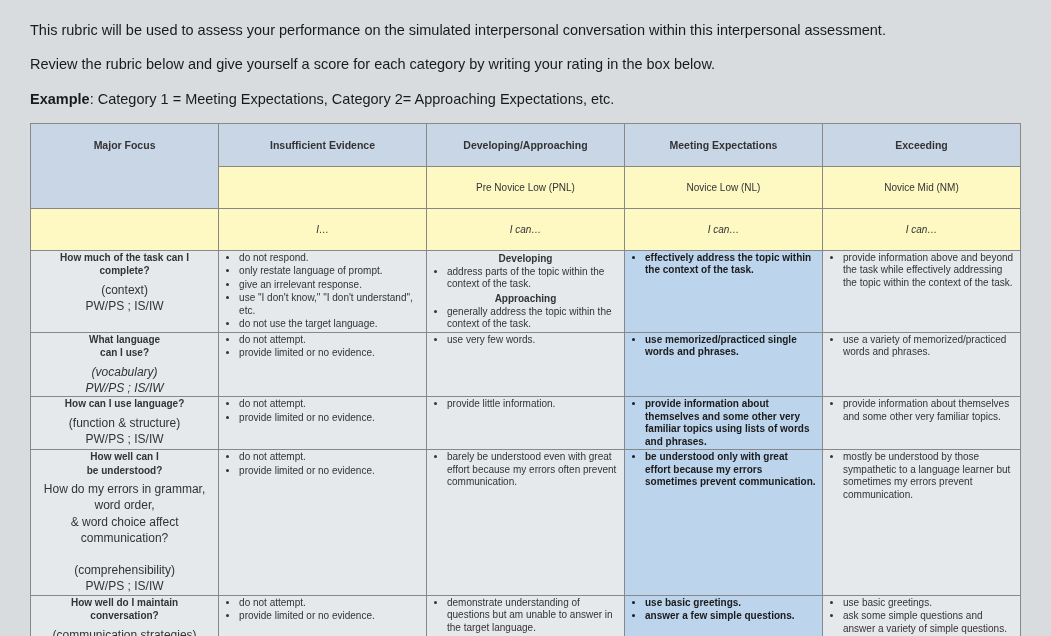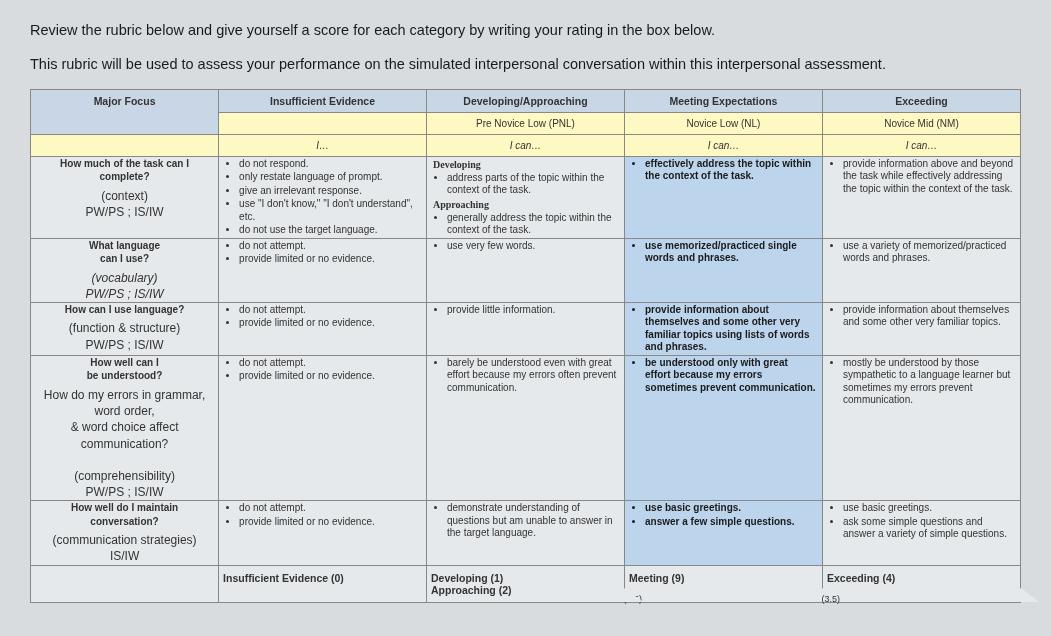--- a/index.html
+++ b/index.html
@@ -32,21 +32,21 @@
   table.rubric th, table.rubric td {
     border: 1px solid #888;
     padding: 0 6px;
     vertical-align: top;
   }
   table.rubric thead th {
     background: #c9d6e6;
     text-align: center;
     font-weight: bold;
     font-size: 10.5px;
-    padding: 5px 4px;
+    padding: 15px 4px;
   }
   table.rubric thead tr.sub th {
     background: #fef9c3;
     font-weight: normal;
     font-size: 10px;
   }
   col.c0 { width: 19%; }
   col.c1 { width: 21%; }
   col.c2 { width: 20%; }
   col.c3 { width: 20%; }
@@ -61,23 +61,23 @@
   td.focus .aux { display:block; margin-top:4px; font-size:12px; }
   td.cell ul {
     margin: 0;
     padding-left: 14px;
   }
   td.cell li {
     margin: 1px 0;
     line-height: 1.25;
   }
   td.cell .dev-head {
+    text-align: center;
     font-weight: bold;
     margin: 2px 0 2px 0;
-    font-family: Liberation Serif, serif;
   }
   td.meeting {
     background: #bcd4ec;
     color: #1b1b1b;
     font-weight: bold;
   }
   td.meeting ul li { font-weight: bold; }
   tr.irow th {
     text-align:center;
     font-size:10px;
@@ -106,22 +106,23 @@
     bottom:-2px;
     right:-18px;
     font-size:9px;
     font-weight:normal;
   }
 </style>
 </head>
 <body>
 
 <div class="intro">
+  <p>This rubric will be used to assess your performance on the simulated interpersonal conversation within this interpersonal assessment.</p>
   <p>Review the rubric below and give yourself a score for each category by writing your rating in the box below.</p>
-  <p>This rubric will be used to assess your performance on the simulated interpersonal conversation within this interpersonal assessment.</p>
+  <p class="ex"><b>Example</b><span>: Category 1 = Meeting Expectations, Category 2= Approaching Expectations, etc.</span></p>
 </div>
 
 <table class="rubric">
   <colgroup>
     <col class="c0">
       <col class="c1">
       <col class="c2">
       <col class="c3">
       <col class="c4">
   </colgroup>

